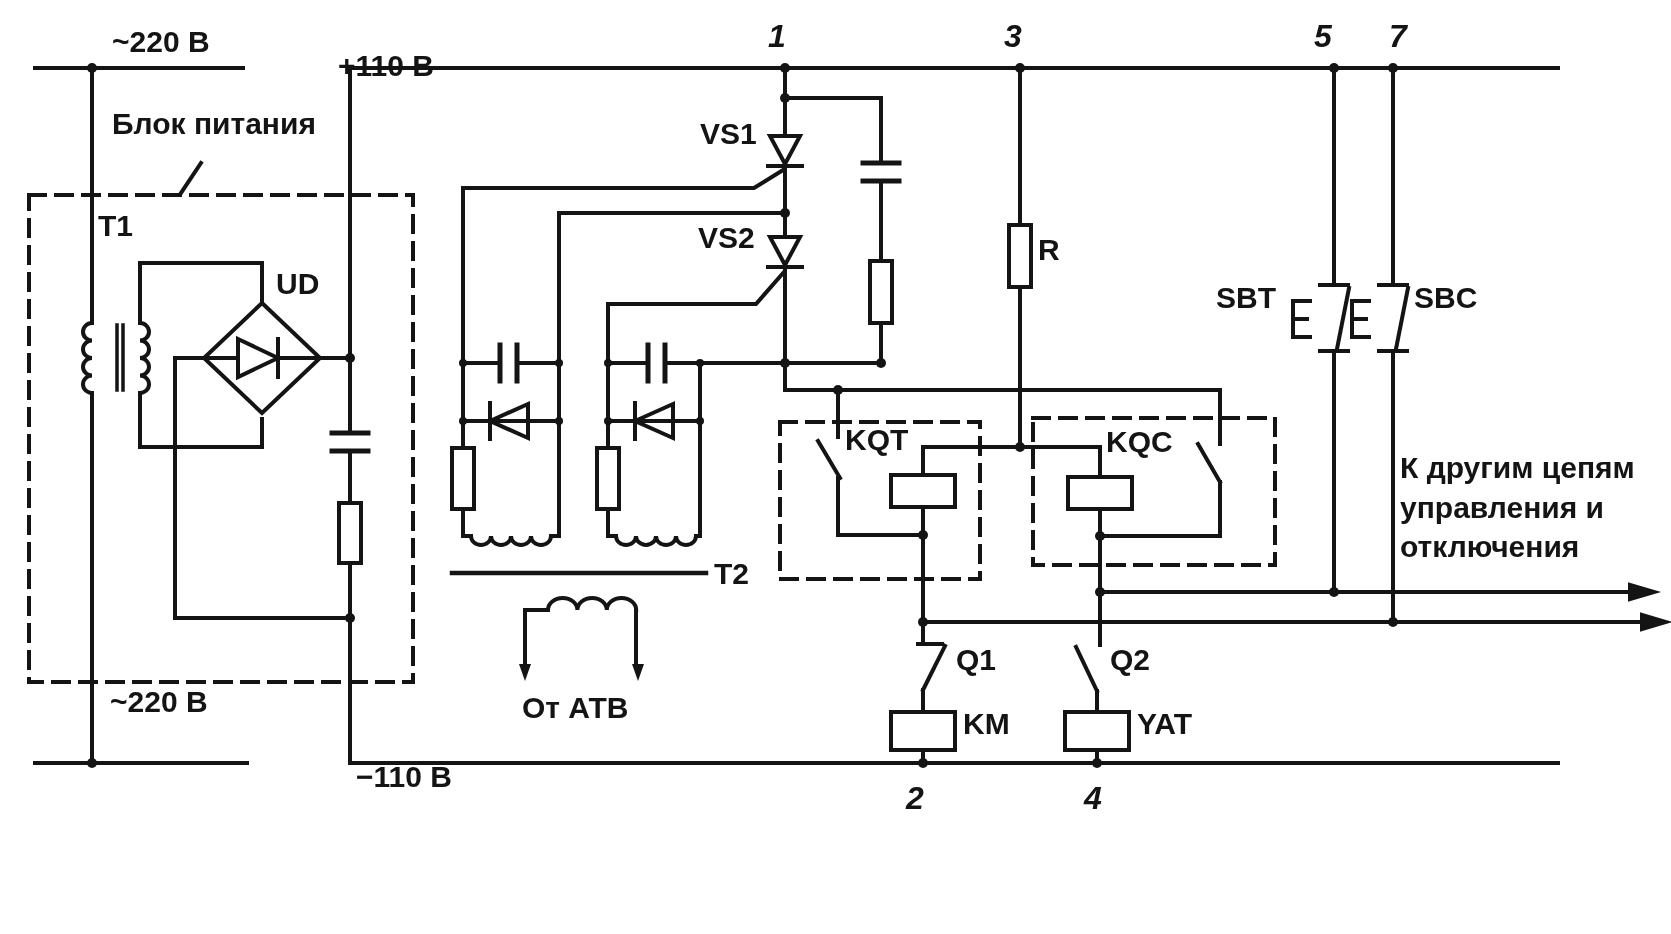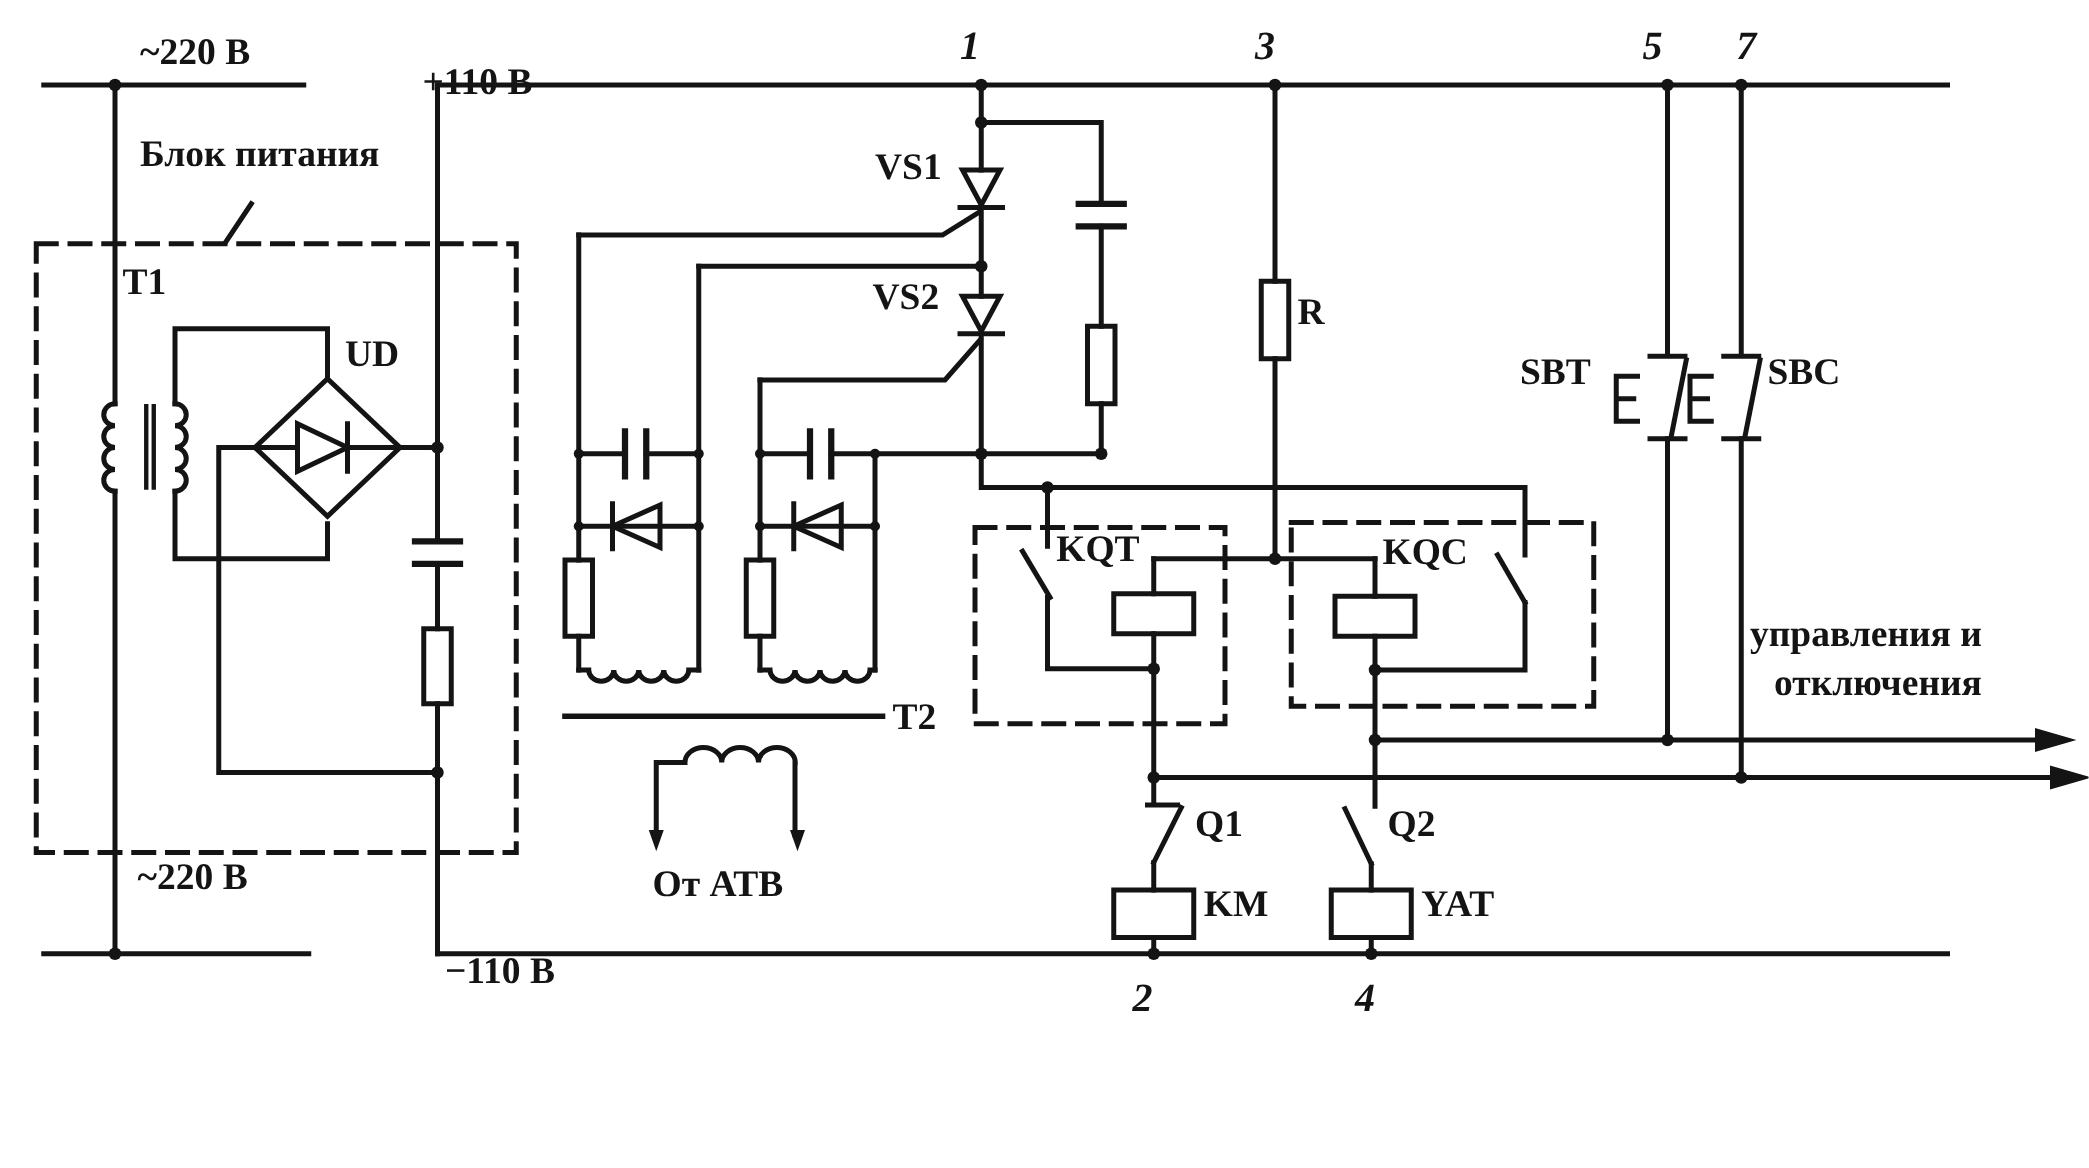--- a/index.html
+++ b/index.html
@@ -1,17 +1,17 @@
 <!DOCTYPE html>
 <html><head>
 <meta charset="utf-8">
 <style>
   html,body{margin:0;padding:0;background:#ffffff;}
   #page{position:relative;width:1671px;height:934px;background:#ffffff;overflow:hidden;
-        font-family:Liberation Serif, serif;color:#141414;text-align:right;}
+        font-family:Liberation Sans, sans-serif;color:#141414;}
   #wires{position:absolute;left:0;top:0;}
   .lbl{position:absolute;white-space:pre;font-weight:700;font-size:30px;line-height:1.05;color:#141414;}
   .lbl.node{font-style:italic;font-size:32px;}
   .lbl.multiline{line-height:1.32;font-size:30px;}
   .lbl.caption{font-weight:400;font-size:37px;letter-spacing:0.5px;}
 </style>
 </head>
 <body>
 
 <div id="page">
@@ -231,21 +231,21 @@
 
   <div class="lbl" style="left:1196px;top:282px;margin-left:20px;">SBT</div>
   <div class="lbl" style="left:1414px;top:282px;">SBC</div>
 
   <div class="lbl" style="left:845px;top:424px;">KQT</div>
   <div class="lbl" style="left:1106px;top:426px;">KQC</div>
 
   <div class="lbl" style="left:714px;top:558px;">Т2</div>
   <div class="lbl" style="left:522px;top:692px;">От АТВ</div>
 
-  <div class="lbl multiline" style="left:1400px;top:448px;"><br><span>управления и</span><br><span>отключения</span></div>
+  <div class="lbl multiline" style="left:1400px;top:448px;"><span>К другим цепям</span><br><span>управления и</span><br><span>отключения</span></div>
 
   <div class="lbl" style="left:956px;top:644px;">Q1</div>
   <div class="lbl" style="left:1110px;top:644px;">Q2</div>
   <div class="lbl" style="left:963px;top:708px;">KM</div>
   <div class="lbl" style="left:1137px;top:708px;">YAT</div>
 
   <div class="lbl" style="left:110px;top:686px;">~220 В</div>
   <div class="lbl" style="left:356px;top:761px;">−110 В</div>
   <div class="lbl node" style="left:906px;top:782px;">2</div>
   <div class="lbl node" style="left:1084px;top:782px;">4</div>

